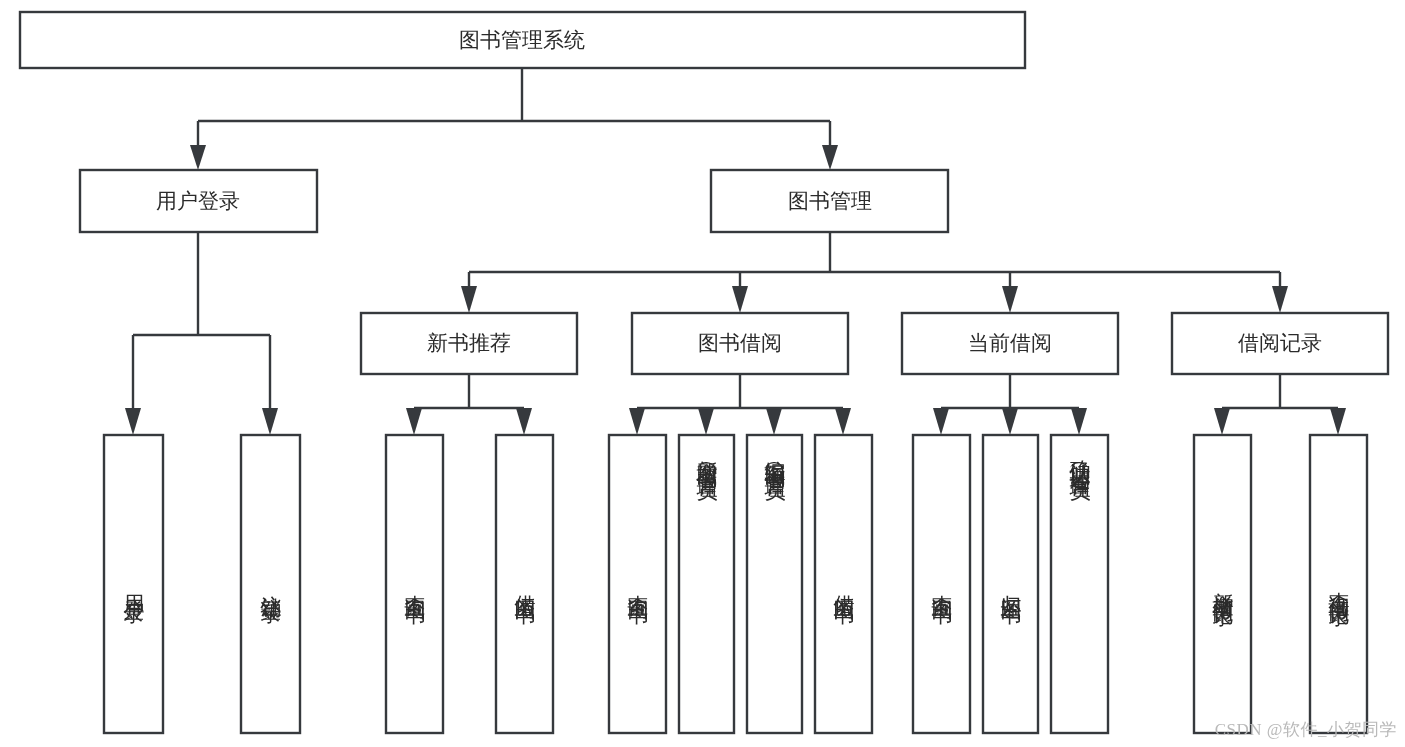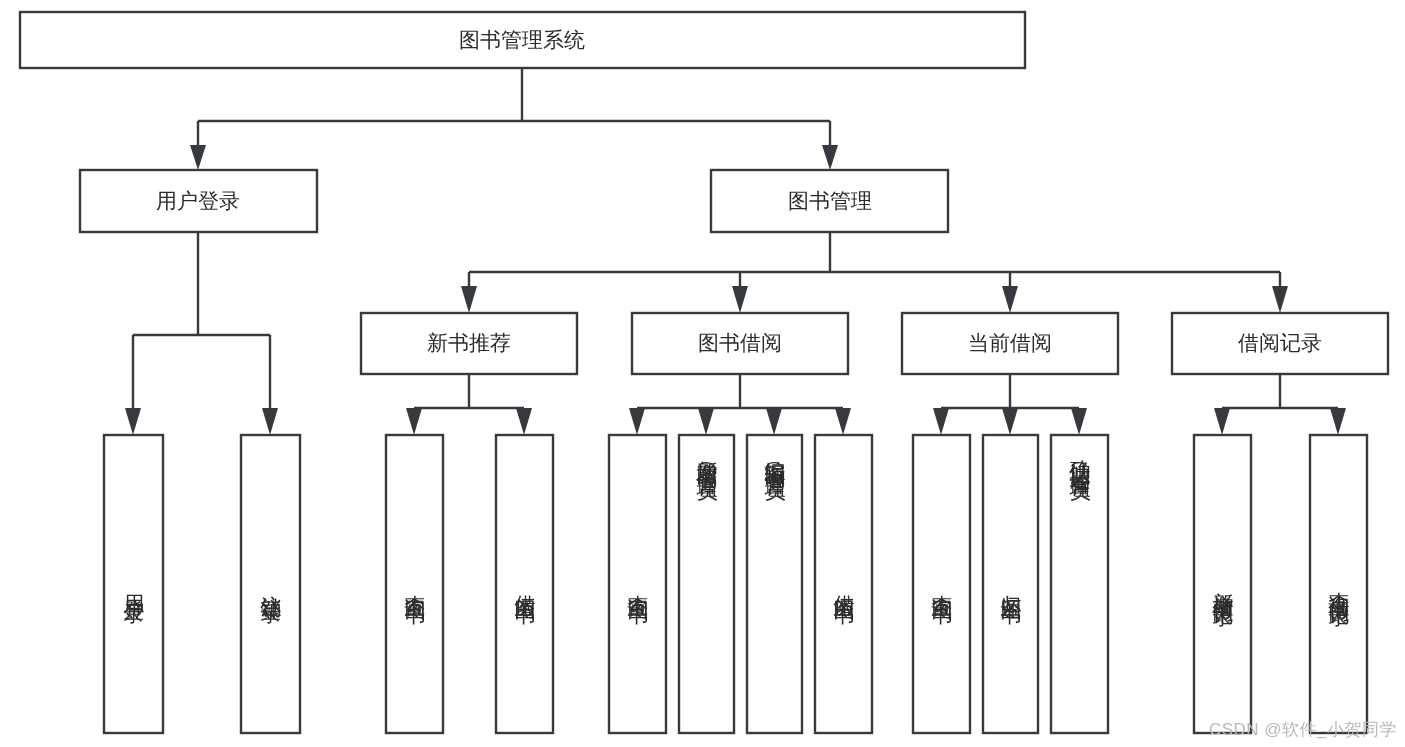--- a/index.html
+++ b/index.html
@@ -63,21 +63,21 @@
     position: absolute;
     display: flex;
     align-items: center;
     justify-content: center;
     pointer-events: none;
   }
   #watermark {
     position: absolute;
     right: 8px;
     bottom: 6px;
-    font-family: Liberation Sans, sans-serif;
+    font-family: Liberation Serif, serif;
     font-size: 17px;
     color: #b9b9b9;
     white-space: nowrap;
     letter-spacing: 0.5px;
   }
 </style>
 </head>
 <body>
 
 <div id="diagram-root">

